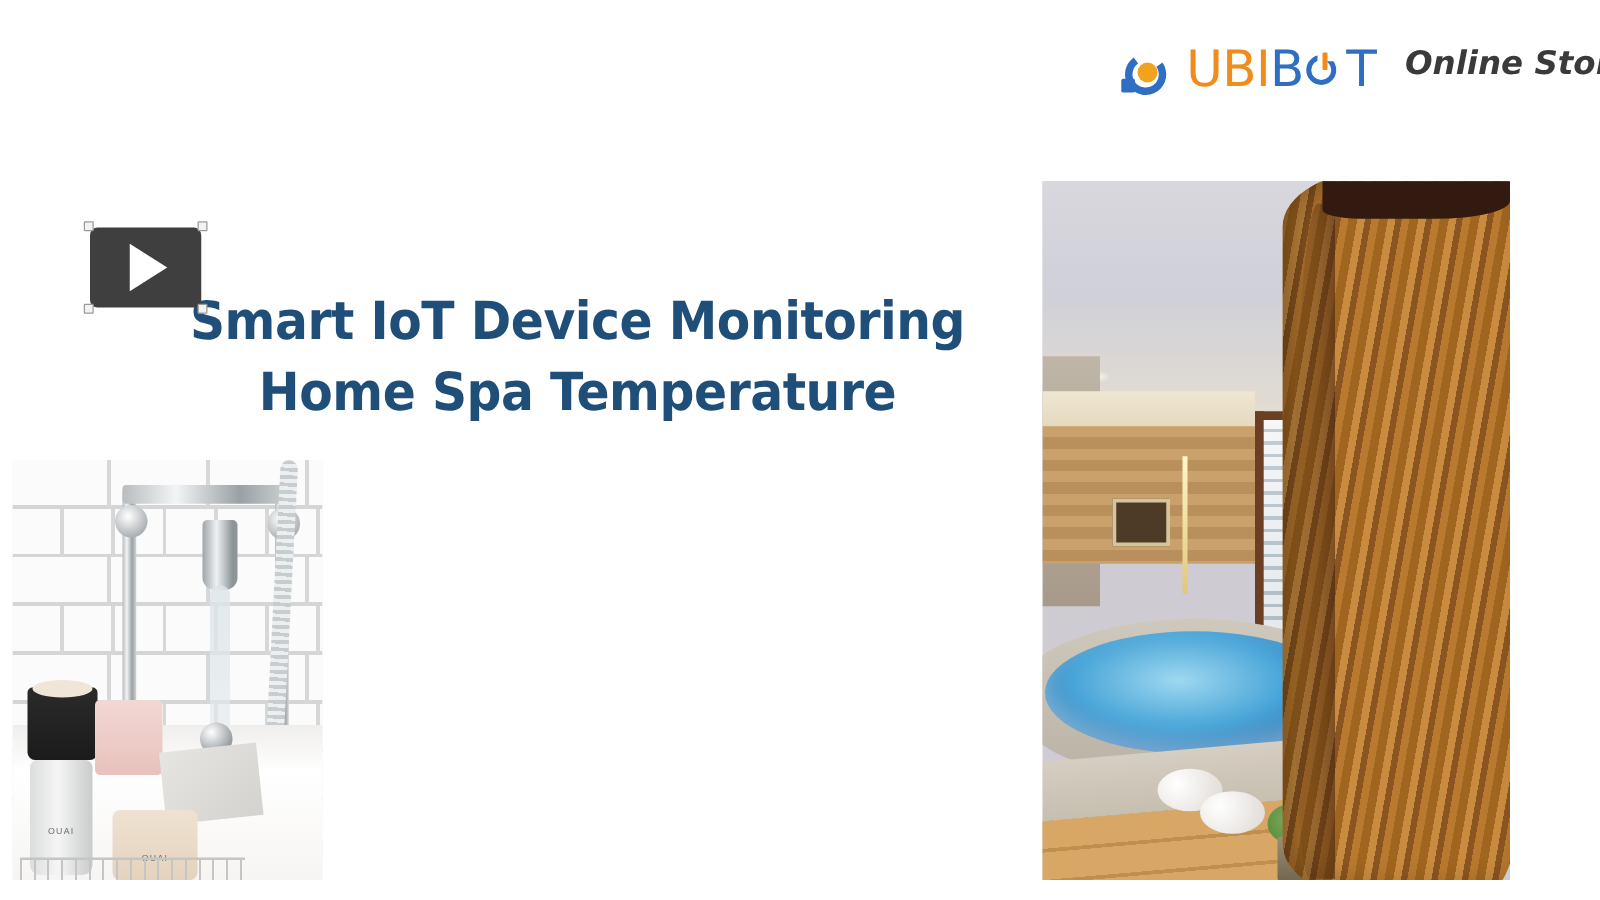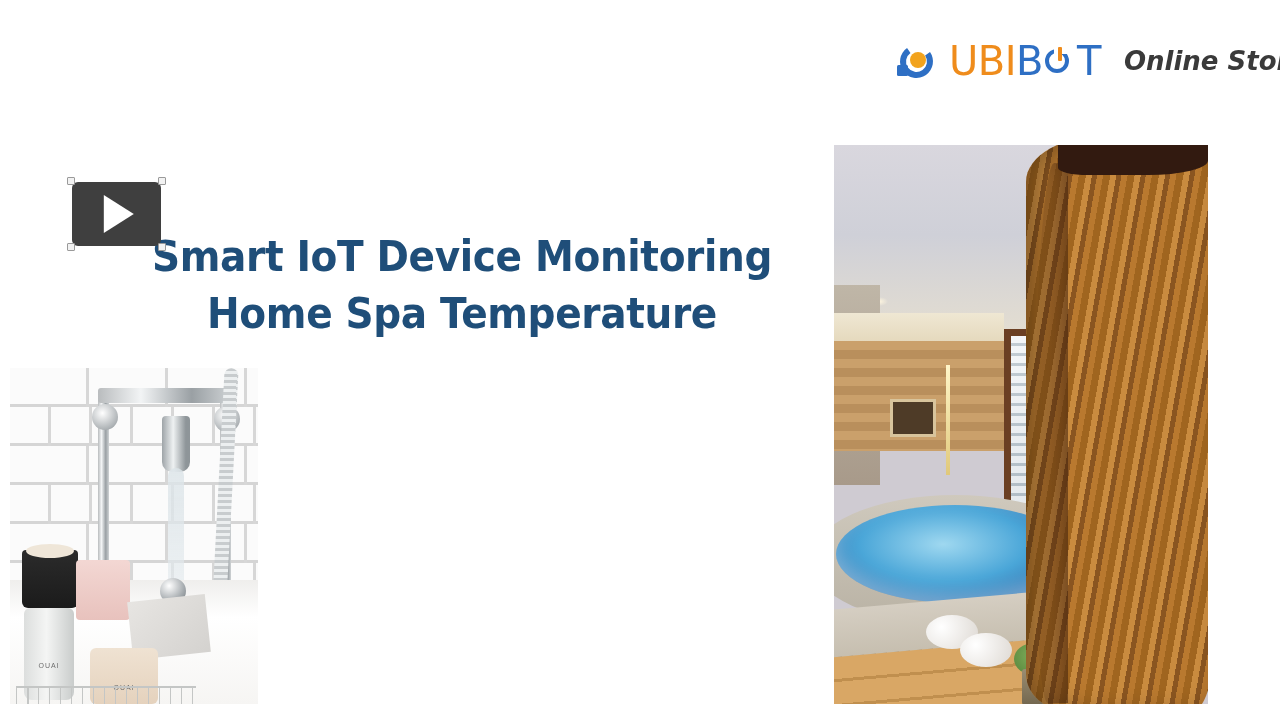--- a/index.html
+++ b/index.html
@@ -16,21 +16,21 @@
   }
 
   
   .brand {
     position: absolute;
     left: 893px;
     top: 36px;
     width: 360px;
     height: 50px;
     display: flex;
-    align-items: center;
+    align-items: flex-start;
     gap: 9px;
   }
   .brand-mark {
     width: 47px;
     height: 47px;
     position: relative;
     flex: 0 0 auto;
   }
   .brand-wordmark {
     font-family: "DejaVu Sans", sans-serif;

